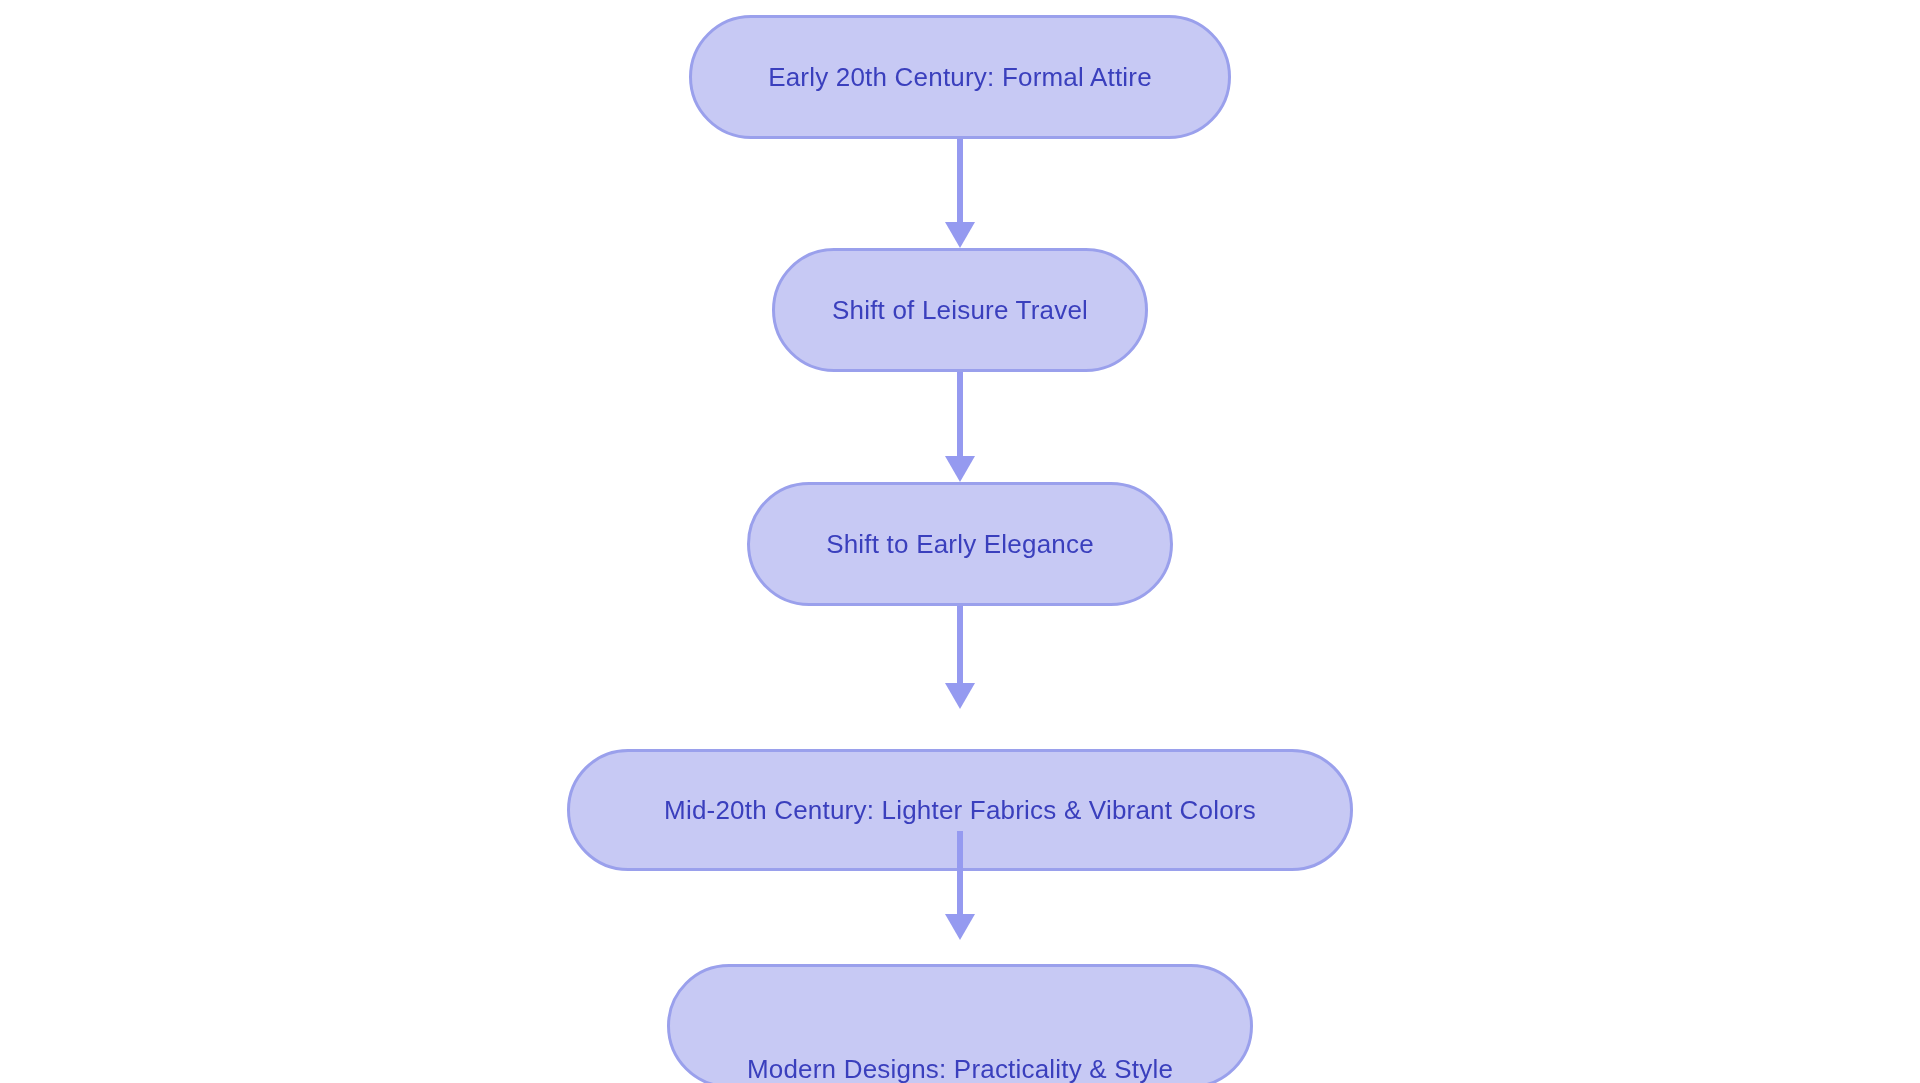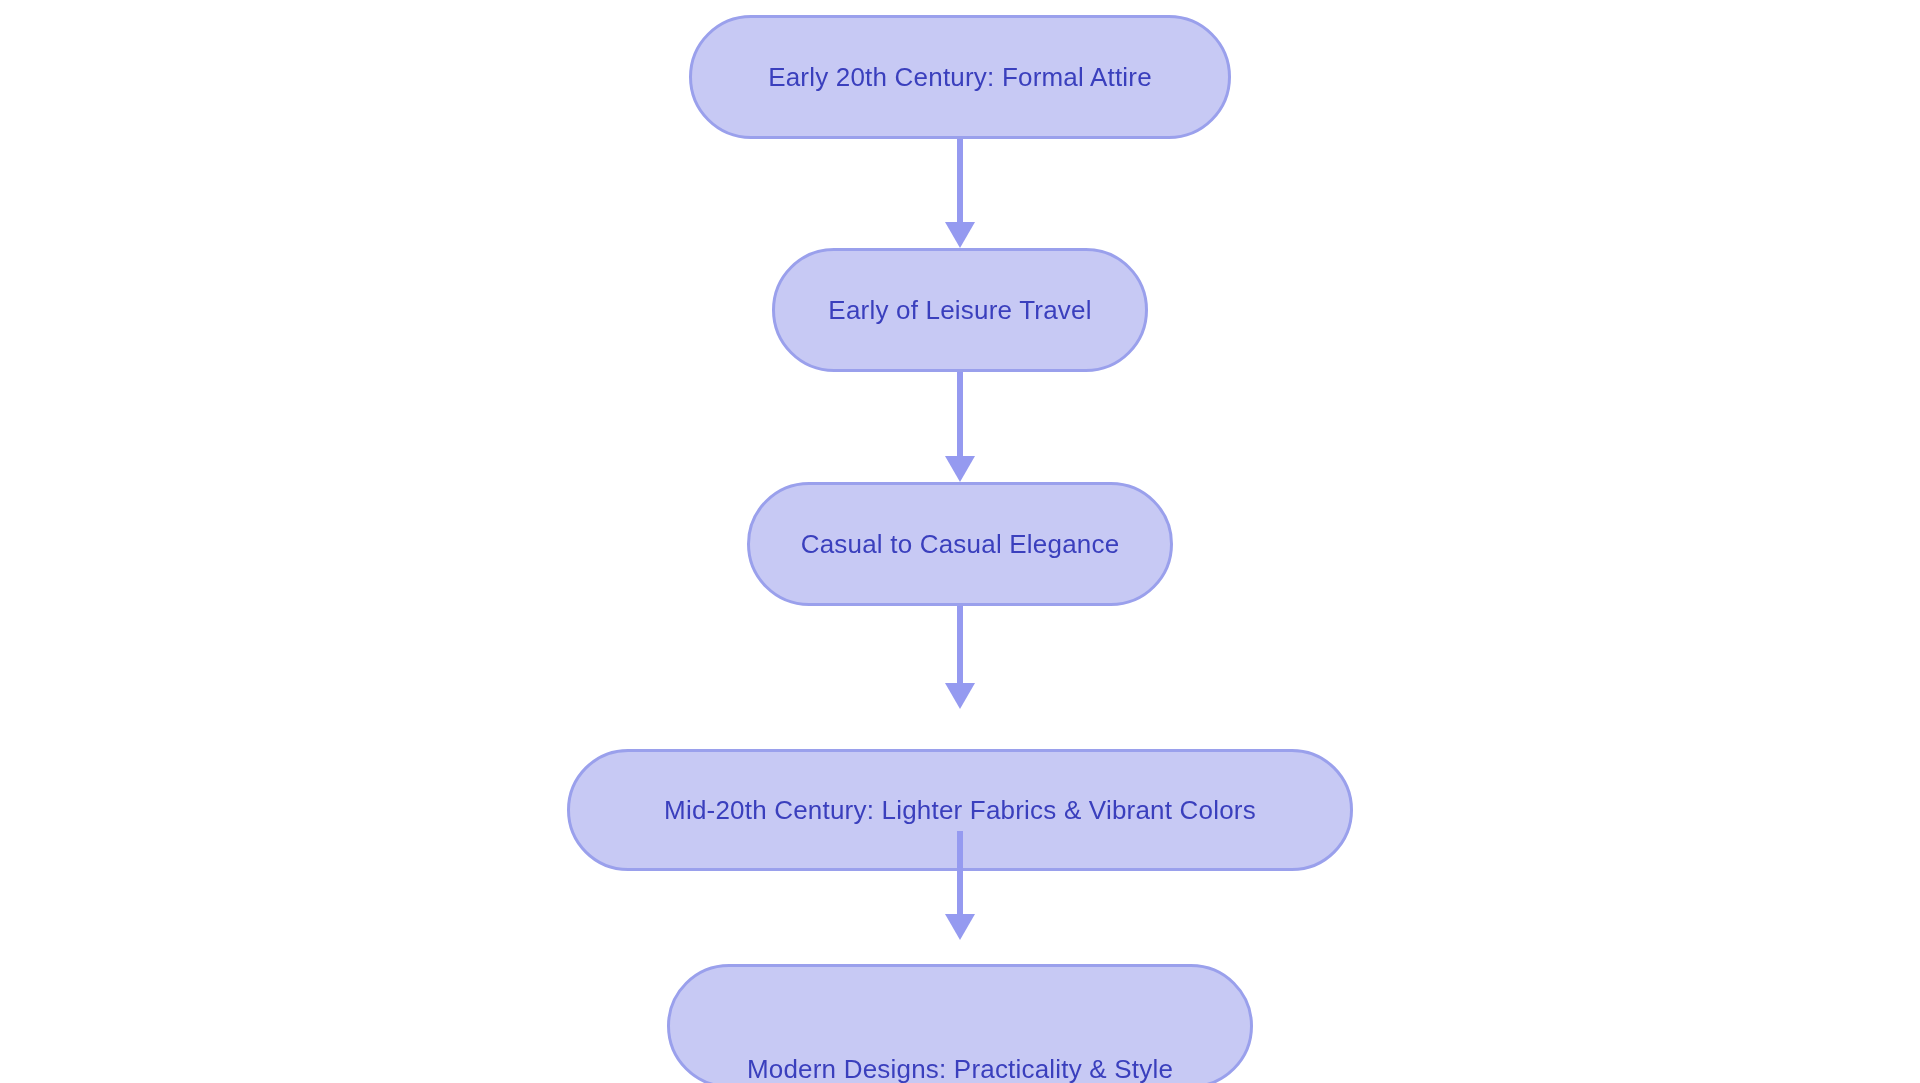--- a/index.html
+++ b/index.html
@@ -55,30 +55,30 @@
   <div class="node n1">
     <span>Early 20th Century: Formal Attire</span>
   </div>
 
   <div class="connector c1">
     <span class="line"></span>
     <span class="head"></span>
   </div>
 
   <div class="node n2">
-    <span>Early of Leisure Travel</span>
+    <span>Shift of Leisure Travel</span>
   </div>
 
   <div class="connector c2">
     <span class="line"></span>
     <span class="head"></span>
   </div>
 
   <div class="node n3">
-    <span>Casual to Casual Elegance</span>
+    <span>Shift to Early Elegance</span>
   </div>
 
   <div class="connector c3">
     <span class="line"></span>
     <span class="head"></span>
   </div>
 
   <div class="node n4">
     <span>Mid-20th Century: Lighter Fabrics &amp; Vibrant Colors</span>
   </div>

